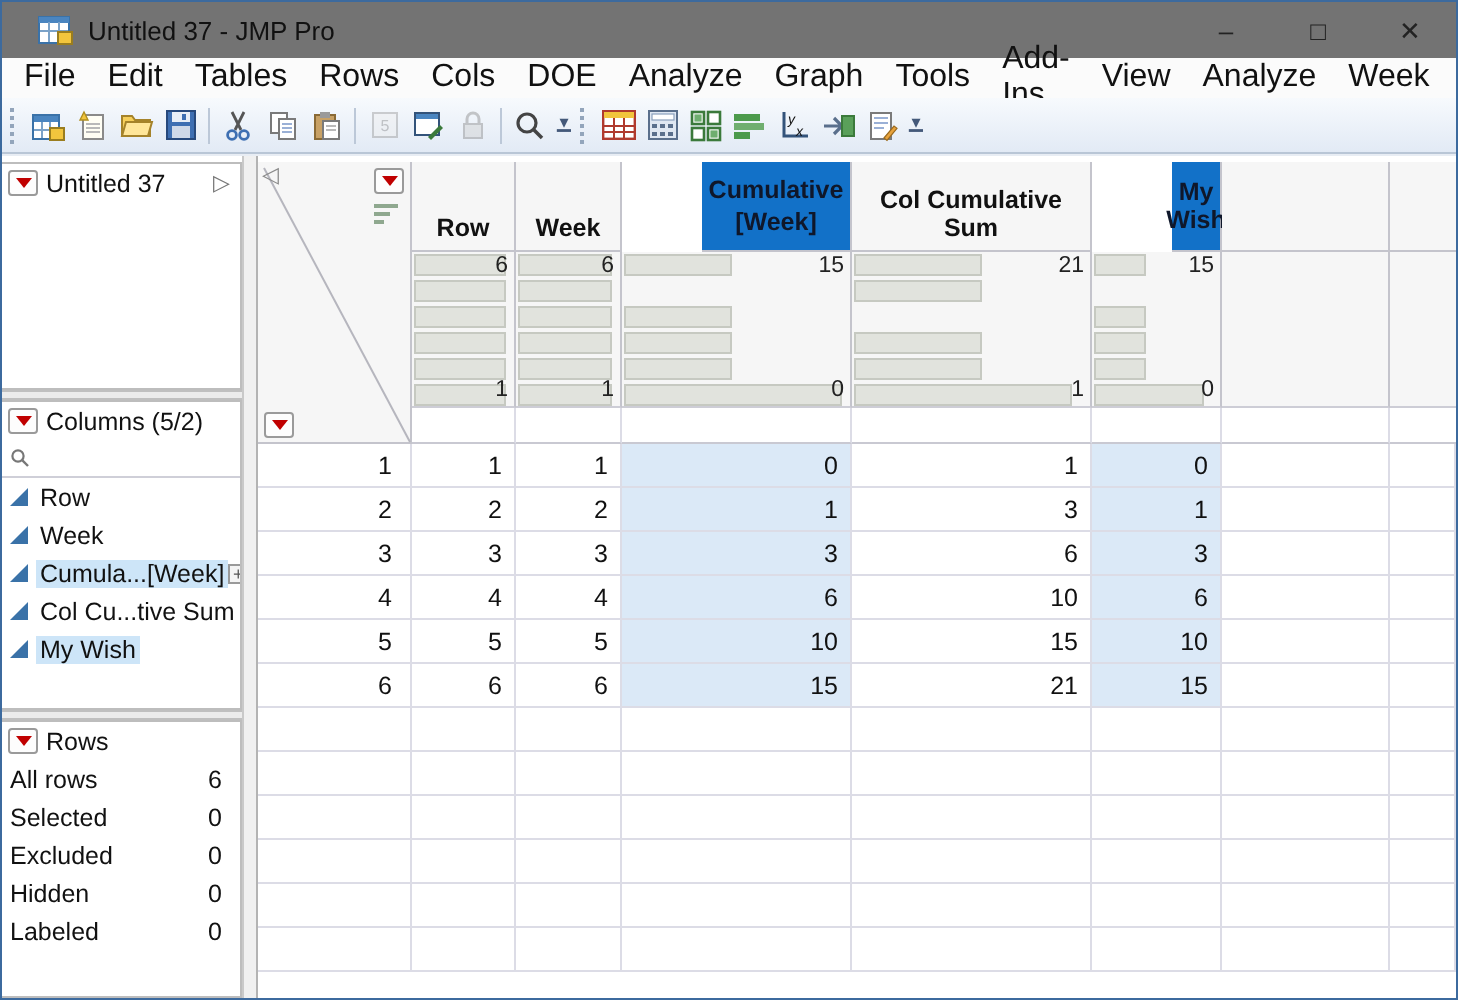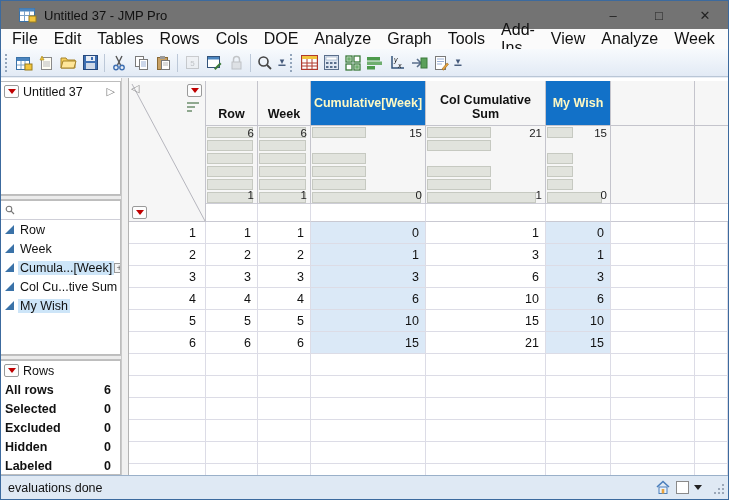--- a/index.html
+++ b/index.html
@@ -44,39 +44,39 @@
           border-top:5px solid var(--accent-red);}
   .popout{color:#777; font-size:11px; flex:none; padding-right:2px;}
   .searchrow{height:19px; border-bottom:1px solid #cfcfd8; display:flex; align-items:center; padding:0 4px; gap:3px;}
   .searchrow input{border:none; outline:none; width:80px; font-size:11px; background:transparent;}
   .colitem{height:19px; display:flex; align-items:center; padding-left:4px; font-size:12.5px; color:#111;}
   .ctri{width:0; height:0; border-bottom:9px solid #3a72a8; border-left:9px solid transparent; margin-right:4px; flex:none;}
   .colitem .clabel{padding:0 2px; white-space:nowrap;}
   .colitem.sel .clabel{background:var(--selected-cell); background:#cde5f8;}
   .fplus{margin-left:auto; margin-right:1px; width:10px; height:10px; border:1px solid #9a9a9a; background:#f4f4f4;
          color:#555; font-size:9px; line-height:8px; text-align:center; flex:none;}
-  .statrow{height:19px; display:flex; align-items:center; font-size:12.5px; color:#111; padding:0 9px 0 4px;font-weight:bold;}
+  .statrow{height:19px; display:flex; align-items:center; font-size:12.5px; color:#111; padding:0 9px 0 4px;}
   .statrow .sval{margin-left:auto;}
   
   .tablearea{flex:1; min-width:0; background:#fff; overflow:hidden; position:relative; padding-top:3px;}
   .tgrid{display:grid; grid-template-columns:77px 52px 53px 115px 120px 65px 84px 1fr;
          grid-template-rows:45px 78px 18px;}
   .corner{grid-row:1/4; grid-column:1; position:relative; background:var(--hdr-bg);
           border-right:1px solid var(--grid-dark); border-bottom:1px solid var(--grid-dark);}
   .corner svg.diag{position:absolute; left:0; top:0;}
   .collapse{position:absolute; left:2px; top:2px; color:#8a8a8a; font-size:11px; line-height:1;}
   .corner .redbtn.tr{position:absolute; right:3px; top:3px;}
   .sorticon{position:absolute; right:6px; top:21px; width:12px;}
   .sorticon i{display:block; height:2px; background:#8fa88f; margin-bottom:2px;}
   .sorticon i:nth-child(1){width:12px;} .sorticon i:nth-child(2){width:8px;} .sorticon i:nth-child(3){width:5px;}
   .corner .redbtn.bl{position:absolute; left:3px; top:125px;}
   .hcell{background:var(--hdr-bg); border-right:1px solid var(--grid-dark); border-bottom:1px solid var(--grid-dark);
          display:flex; align-items:flex-end; justify-content:center; text-align:center;
          font-size:12.5px; font-weight:bold; color:#111; padding:2px 2px 4px;}
-  .hcell.selhdr{background:var(--selected-header); color:#fef9c3; align-items:center; padding-bottom:2px;}
+  .hcell.selhdr{background:var(--selected-header); color:#0f172a; align-items:center; padding-bottom:2px;margin-left:40px;}
   .hcell.wrapall{word-break:break-all; line-height:1.3;}
   .hg{position:relative; background:var(--hdr-bg); border-right:1px solid var(--grid-dark);
       border-bottom:1px solid #cdcdd6; padding:0 1px;}
   .hg-bin{height:13px; padding:1px 0;}
   .hg-bar{height:11px; background:var(--bar); border:1px solid var(--bar-bd);}
   .hg-max,.hg-min{position:absolute; right:3px; font-size:11.5px; color:#222;}
   .hg-max{top:1px;} .hg-min{bottom:2px;}
   .gapcell{background:#fff; border-right:1px solid var(--grid); border-bottom:1px solid #c9c9d2;}
   .trow{display:grid; grid-template-columns:77px 52px 53px 115px 120px 65px 84px 1fr; height:22px;}
   .cell{border-right:1px solid var(--grid); border-bottom:1px solid var(--grid);
@@ -299,20 +299,26 @@
         <div class="phead">
           <span class="redbtn">
               <span class="redtri"></span>
             </span>
           <span class="plabel">Untitled 37</span>
           <span class="popout">▷</span>
         </div>
       </div>
       <div class="hsplit"></div>
       <div class="panel p-cols">
+        <div class="phead">
+          <span class="redbtn">
+              <span class="redtri"></span>
+            </span>
+          <span class="plabel">Columns (5/2)</span>
+        </div>
         <div class="searchrow">
           <svg width="10" height="10" viewBox="0 0 10 10">
               <circle cx="4" cy="4" r="2.8" fill="none" stroke="#777" stroke-width="1.1"></circle>
               <line x1="6.2" y1="6.2" x2="9" y2="9" stroke="#777" stroke-width="1.2"></line>
             </svg>
           <input type="text" placeholder="" style="">
         </div>
         <div class="colitem">
           <span class="ctri"></span>
           <span class="clabel">Row</span>
@@ -627,33 +633,13 @@
             <div class="cell"></div>
             <div class="cell"></div>
             <div class="cell"></div>
             <div class="cell"></div>
             <div class="cell"></div>
           </div>
         </div>
     </div>
   </div>
 
-  <div class="statusbar">
-    <span class="stext">evaluations done</span>
-    <div class="sb-ico">
-      <svg width="16" height="15" viewBox="0 0 16 15">
-        <path d="M2 7 L8 1.5 L14 7" fill="none" stroke="#4a7ebb" stroke-width="1.6"></path>
-        <rect x="4" y="7" width="8" height="6.5" fill="#eaf1f9" stroke="#4a7ebb"></rect>
-        <rect x="6.7" y="9" width="2.6" height="4.5" fill="#e8a33d"></rect>
-      </svg>
-      <span class="chk"></span>
-      <span class="ddown"></span>
-      <span class="gripdots">
-        <i style="right:0;bottom:0"></i>
-          <i style="right:4px;bottom:0"></i>
-          <i style="right:8px;bottom:0"></i>
-        <i style="right:0;bottom:4px"></i>
-          <i style="right:4px;bottom:4px"></i>
-          <i style="right:0;bottom:8px"></i>
-      </span>
-    </div>
-  </div>
 </div>
 
 </body></html>

